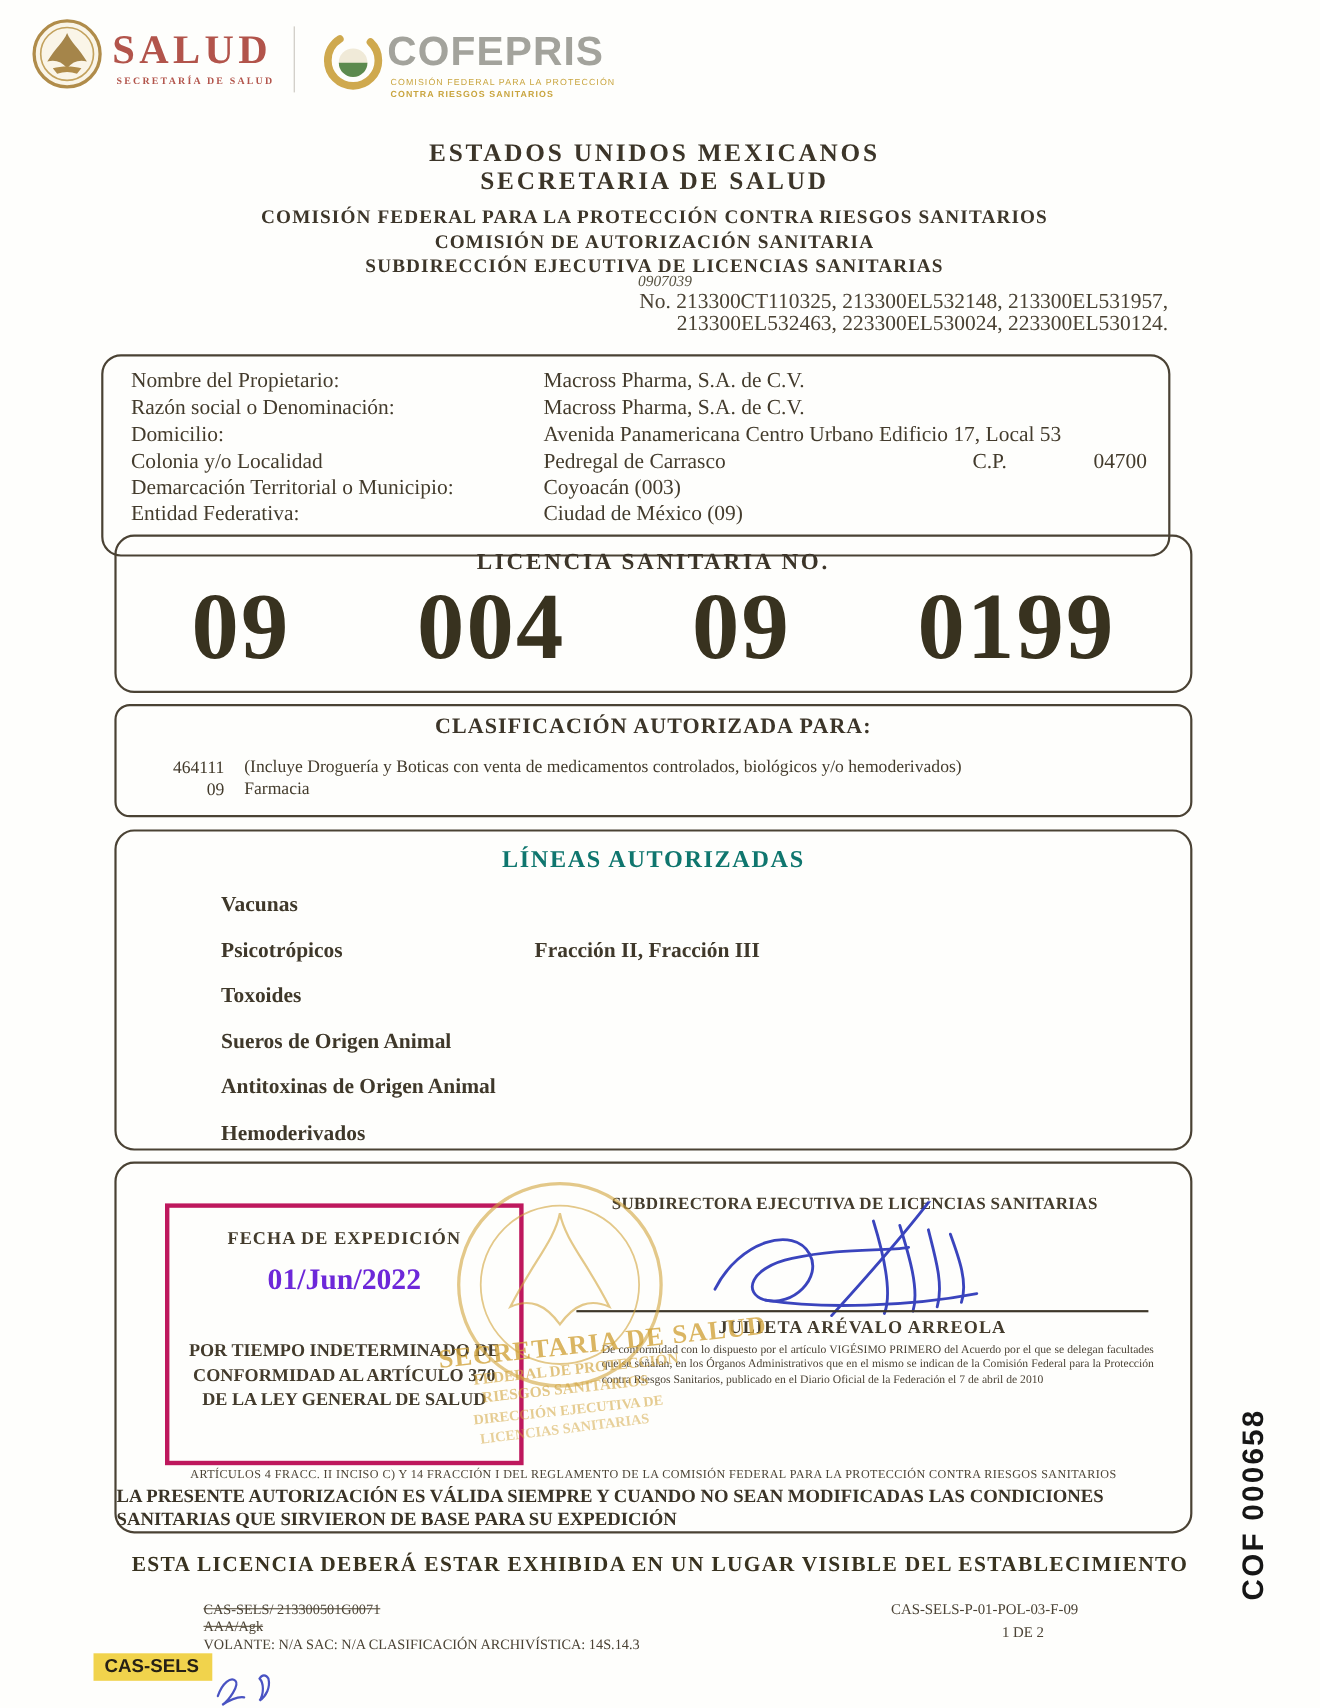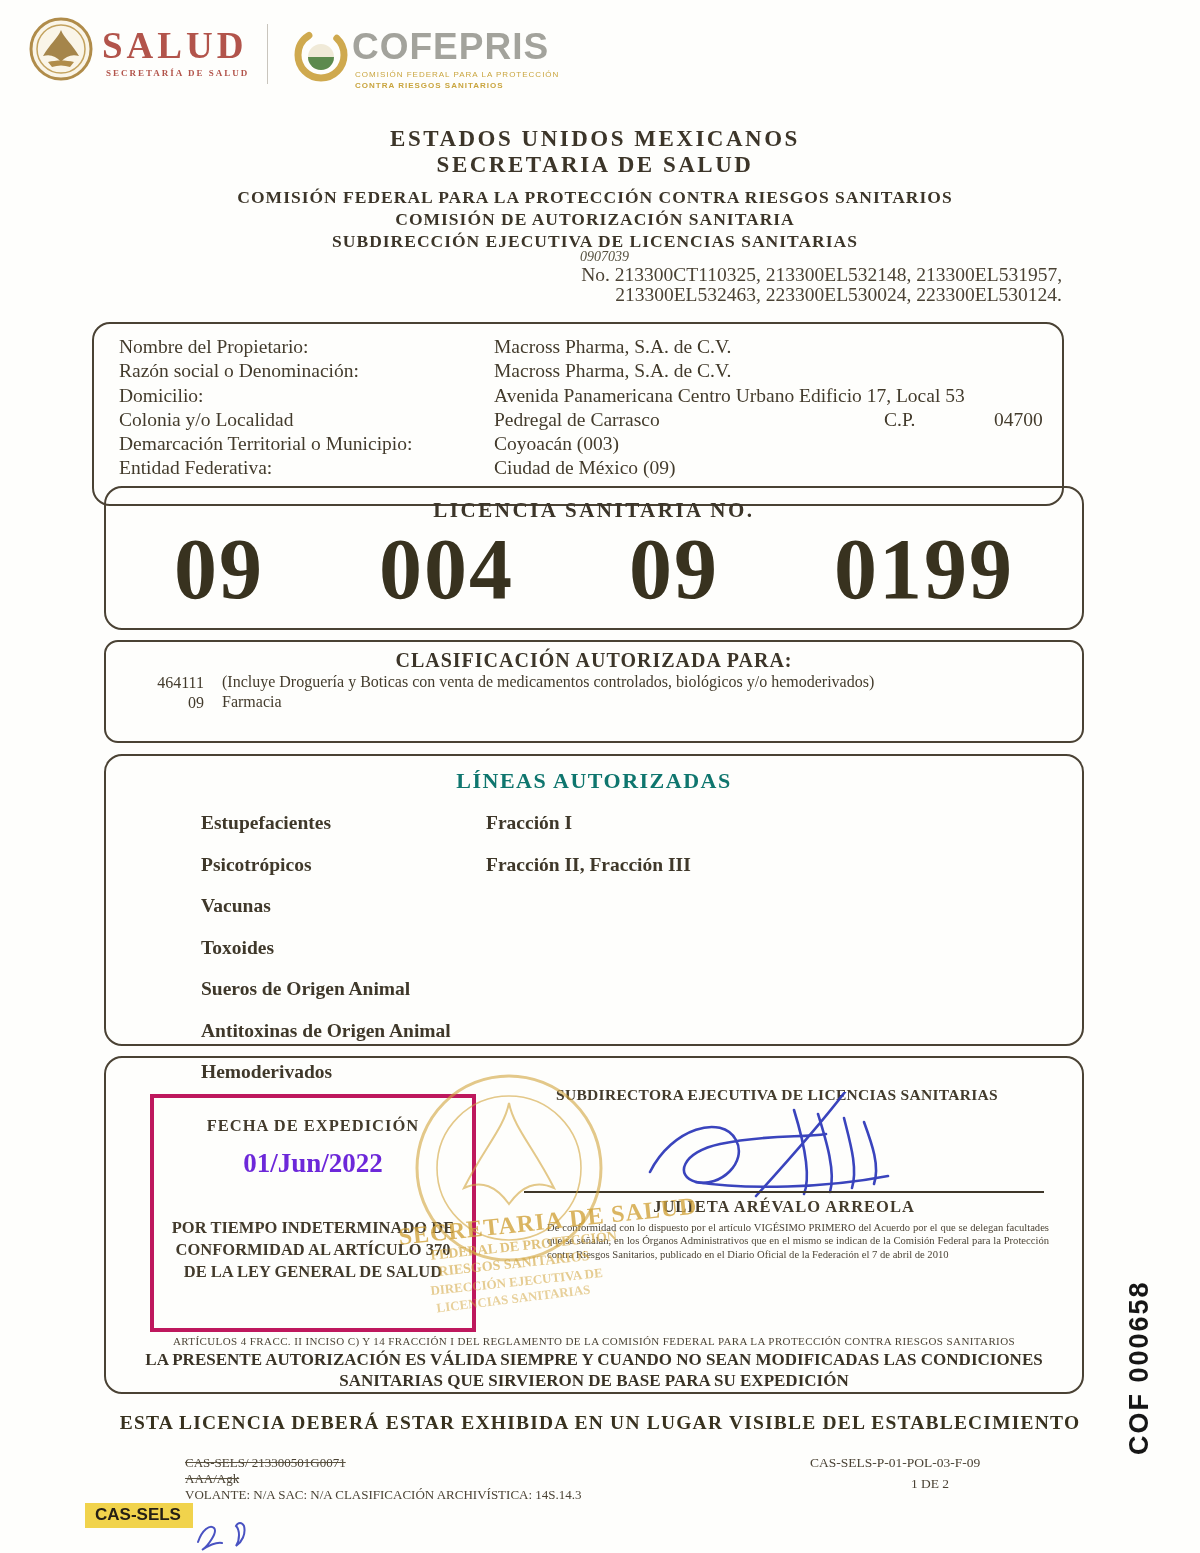--- a/index.html
+++ b/index.html
@@ -37,21 +37,21 @@
 
   
   .license-box { left:104px; top:486px; width:980px; height:144px; }
   .license-title { margin-top:10px; text-align:center; font-size:21px; font-weight:bold; letter-spacing:2.5px; color:#3c3529; }
   .license-number { display:flex; justify-content:space-between; padding:0 68px; margin-top:-4px;
     font-size:86px; font-weight:600; color:#38321f; letter-spacing:2px; }
 
   
   .class-box { left:104px; top:640px; width:980px; height:103px; border-radius:14px; }
   .class-title { margin-top:7px; text-align:center; font-size:20px; font-weight:bold; letter-spacing:1px; color:#3c3529; }
-  .class-rows { margin-top:0; }
+  .class-rows { margin-top:16px; }
   .class-row { display:flex; }
   .class-code { flex:0 0 70px; text-align:right; font-size:16px; padding-top:2px; margin-left:28px; }
   .class-text { margin-left:18px; font-size:16px; line-height:19.5px; }
 
   
   .lines-box { left:104px; top:754px; width:980px; height:292px; }
   .lines-title { margin-top:12px; text-align:center; font-size:22px; font-weight:bold; letter-spacing:1.5px; color:#0f766e; }
   .lines-items { margin:18px 0 0 95px; }
   .line-item { display:flex; height:41.5px; align-items:flex-start; font-size:19.5px; font-weight:600; color:#3f382a; }
   .line-name { flex:0 0 285px; }
@@ -61,21 +61,21 @@
   .fecha-box { position:absolute; left:44px; top:36px; width:326px; height:238px; border:4px solid #be185d; }
   .fecha-label { margin-top:18px; text-align:center; font-size:16.5px; font-weight:bold; letter-spacing:1px; }
   .fecha-value { margin-top:12px; text-align:center; font-size:27px; font-weight:bold; color:#6d28d9; }
   .validity-text { margin:38px auto 0; width:290px; text-align:center; font-size:16.5px; font-weight:bold; line-height:22px; }
   .signer-title { position:absolute; left:431px; top:28px; width:480px; text-align:center; font-size:15.5px; font-weight:bold; letter-spacing:.3px; }
   .sig-svg { position:absolute; left:530px; top:34px; }
   .sig-line { position:absolute; left:418px; top:133px; width:520px; border-top:2px solid #3e3729; }
   .signer-name { position:absolute; left:418px; top:139px; width:520px; text-align:center; font-size:16.5px; font-weight:bold; letter-spacing:1px; }
   .legal-text { position:absolute; left:441px; top:163px; width:502px; font-size:10.6px; line-height:13.4px; text-align:justify; color:#4c4436; }
   .articles-line { position:absolute; left:0; top:277px; width:100%; text-align:center; font-size:11px; letter-spacing:.4px; color:#4c4436; }
-  .validity-note { position:absolute; left:0; top:291px; width:100%; text-align:center; font-size:17px; font-weight:bold; line-height:21px; color:#3a3326; }
+  .validity-note { position:absolute; left:0; top:291px; width:100%; text-align:left; font-size:17px; font-weight:bold; line-height:21px; color:#3a3326; }
 
   
   .stamp { position:absolute; color:#d2a43c; opacity:.8; pointer-events:none; }
   .stamp-circle { left:404px; top:1058px; width:210px; height:230px; }
   .stamp-l1 { left:398px; top:1208px; font-size:24px; font-weight:bold; letter-spacing:1px; transform:rotate(-6deg); }
   .stamp-l2 { left:430px; top:1238px; font-size:14px; font-weight:bold; transform:rotate(-6deg); opacity:.65; }
   .stamp-l3 { left:438px; top:1256px; font-size:14px; font-weight:bold; transform:rotate(-6deg); opacity:.6; }
   .stamp-l4 { left:430px; top:1274px; font-size:13px; font-weight:bold; transform:rotate(-6deg); opacity:.55; }
   .stamp-l5 { left:436px; top:1291px; font-size:13px; font-weight:bold; transform:rotate(-7deg); opacity:.5; }
 
@@ -183,30 +183,26 @@
           <div>Farmacia</div>
         </div>
       </div>
     </div>
   </div>
 
   <div class="box lines-box">
     <div class="lines-title">LÍNEAS AUTORIZADAS</div>
     <div class="lines-items">
       <div class="line-item">
-        <span class="line-name">Estupefacientes</span>
-        <span class="line-fraction">Fracción I</span>
+        <span class="line-name">Vacunas</span>
+        <span class="line-fraction"></span>
       </div>
       <div class="line-item">
         <span class="line-name">Psicotrópicos</span>
         <span class="line-fraction">Fracción II, Fracción III</span>
-      </div>
-      <div class="line-item">
-        <span class="line-name">Vacunas</span>
-        <span class="line-fraction"></span>
       </div>
       <div class="line-item">
         <span class="line-name">Toxoides</span>
         <span class="line-fraction"></span>
       </div>
       <div class="line-item">
         <span class="line-name">Sueros de Origen Animal</span>
         <span class="line-fraction"></span>
       </div>
       <div class="line-item">

